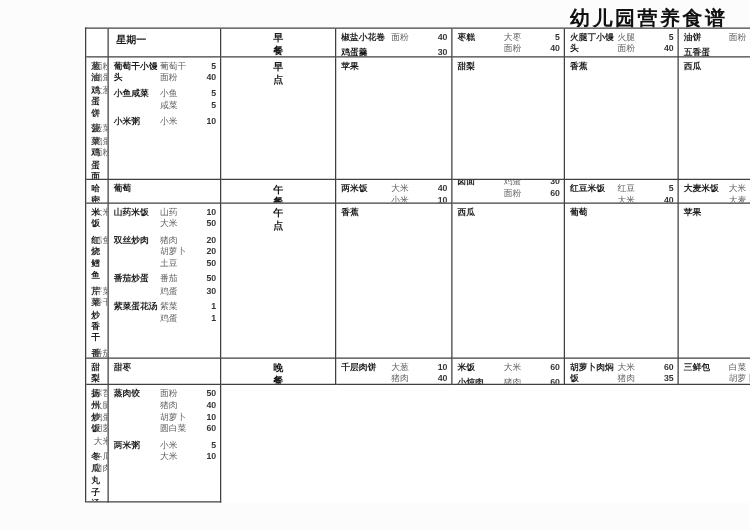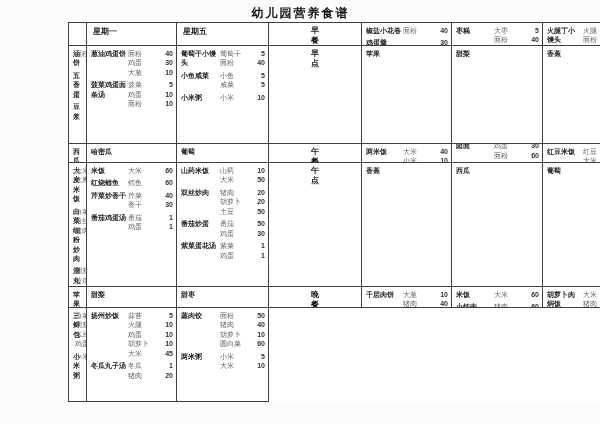--- a/index.html
+++ b/index.html
@@ -2,22 +2,22 @@
 <html><head>
 <meta charset="utf-8">
 <style>
   html,body{margin:0;padding:0;}
   body{
     width:600px;height:424px;position:relative;background:#fcfcfc;
     font-family:"Liberation Sans","DejaVu Sans",sans-serif;color:#222;
     overflow:hidden;
   }
   .title{
-    position:absolute;top:5px;left:19px;width:563px;text-align:center;
-    font-size:12px;font-weight:bold;letter-spacing:2px;color:#111;
+    position:absolute;top:5px;left:19px;width:563px;text-align:right;
+    font-size:16px;font-weight:bold;letter-spacing:2px;color:#111;
   }
   .menu-table{
     position:absolute;top:22px;left:24px;
     display:grid;
     grid-template-columns:18px 90px 92px 93px 90px 91px 89px;
     grid-template-rows:23px 98px 19px 124px 21px 94px;
     border-top:1px solid #404040;border-left:1px solid #404040;
     background:#fff;
     margin-left:44px;
   }
@@ -40,21 +40,20 @@
   .iname{white-space:nowrap;}
   .iqty{font-weight:600;color:#333;padding-right:1px;}
 </style>
 </head>
 <body>
 
 <div class="title">幼儿园营养食谱</div>
 <div class="menu-table">
     <div class="cell"></div>
     <div class="cell day">星期一</div>
-    <div class="cell day">星期五</div>
     <div class="cell rowlab">
       <div class="labch">早</div>
       <div class="labch">餐</div>
     </div>
     <div class="cell body">
       <div class="dish">
         <div class="dname">椒盐小花卷</div>
         <div class="ings">
           <div class="ing">
             <span class="iname">面粉</span>

